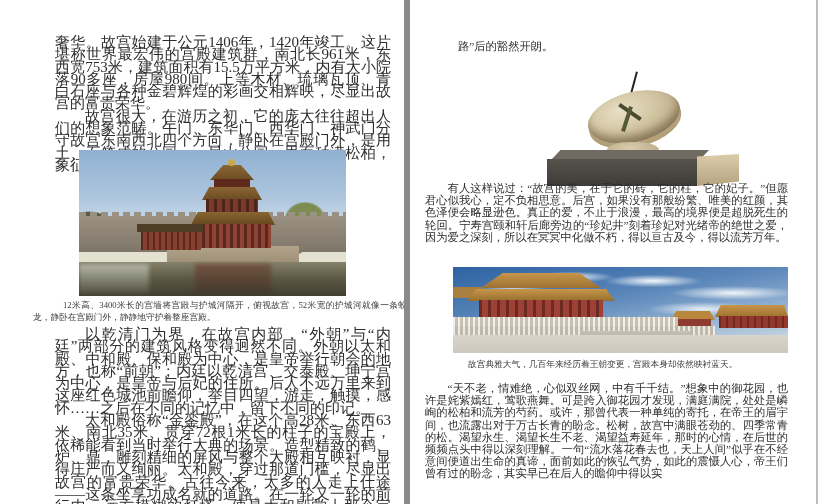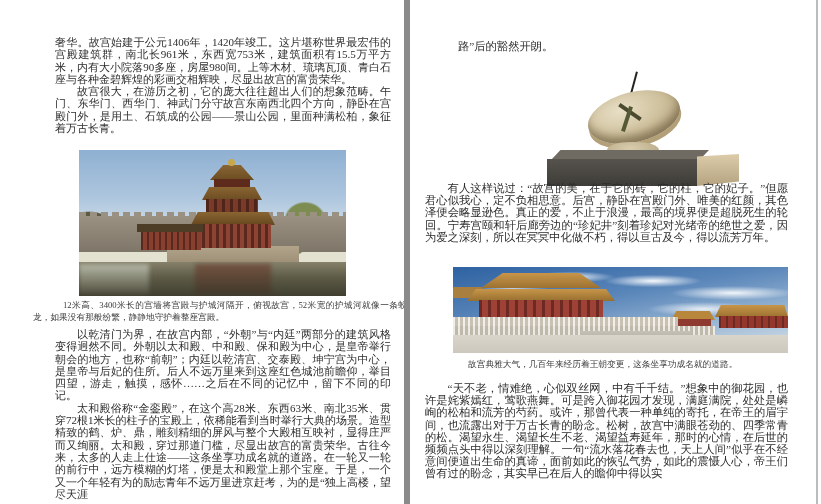--- a/index.html
+++ b/index.html
@@ -1,20 +1,20 @@
 <!DOCTYPE html>
 <html><head>
 <meta charset="utf-8">
 <style>
   html,body{margin:0;padding:0;background:#ffffff;}
   #canvas{position:relative;width:821px;height:504px;background:#ffffff;overflow:hidden;
           font-family:"Liberation Serif","DejaVu Serif",serif;color:#2d2d2d;}
   .abs{position:absolute;}
   
-  .body-text{font-size:11px;line-height:12.3px;text-align:justify;margin:0;}
+  .body-text{font-size:15px;line-height:12.3px;text-align:justify;margin:0;}
   .body-text-r{font-size:11.3px;line-height:12.2px;text-align:justify;margin:0;}
   .indent{text-indent:2em;}
   .caption{font-size:8.7px;line-height:11.6px;color:#3c3c3c;text-align:justify;}
   
   #gutter{left:404px;top:0;width:6px;height:504px;background:#8a8a8a;}
   #right-edge{left:816px;top:0;width:2px;height:504px;background:#bcbcbc;}
   
   #photo1{left:79px;top:150px;width:267px;height:146px;overflow:hidden;background:#b9cadd;}
   #p1-sky{left:0;top:0;width:267px;height:120px;
     background:linear-gradient(180deg,#8fb0d2 0%,#aec6de 40%,#cfdde8 65%,#e3e1cf 85%);}
@@ -128,21 +128,21 @@
       <div id="p1-tower-body" class="abs"></div>
       <div id="p1-tower-roof3" class="abs"></div>
       <div id="p1-colonnade" class="abs"></div>
       <div id="p1-gallery-roof" class="abs"></div>
       <div id="p1-gallery" class="abs"></div>
       <div id="p1-water" class="abs"></div>
       <div id="p1-refl-tower" class="abs"></div>
       <div id="p1-refl-sky" class="abs"></div>
     </div>
 
-    <div class="abs caption" style="left:33px;top:300px;width:374px;text-indent:30px;">12米高、3400米长的宫墙将宫殿与护城河隔开，俯视故宫，52米宽的护城河就像一条蛟龙，如果没有那般纷繁，静静地守护着整座宫殿。</div>
+    <div class="abs caption" style="left:33px;top:300px;width:374px;text-indent:30px;">12米高、3400米长的宫墙将宫殿与护城河隔开，俯视故宫，52米宽的护城河就像一条蛟龙，静卧在宫殿门外，静静地守护着整座宫殿。</div>
 
     <div class="abs" style="left:55px;top:328px;width:336px;">
       <p class="body-text indent">以乾清门为界，在故宫内部，“外朝”与“内廷”两部分的建筑风格变得迥然不同。外朝以太和殿、中和殿、保和殿为中心，是皇帝举行朝会的地方，也称“前朝”；内廷以乾清宫、交泰殿、坤宁宫为中心，是皇帝与后妃的住所。后人不远万里来到这座红色城池前瞻仰，举目四望，游走，触摸，感怀……之后在不同的记忆中，留下不同的印记。</p>
       <p class="body-text indent">太和殿俗称“金銮殿”，在这个高28米、东西63米、南北35米、贯穿72根1米长的柱子的宝殿上，依稀能看到当时举行大典的场景。造型精致的鹤、炉、鼎，雕刻精细的屏风与整个大殿相互映衬，显得庄严而又绚丽。太和殿，穿过那道门槛，尽显出故宫的富贵荣华。古往今来，太多的人走上仕途——这条坐享功成名就的道路。在一轮又一轮的前行中，远方模糊的灯塔，便是太和殿堂上那个宝座。于是，一个又一个年轻有为的励志青年不远万里进京赶考，为的是“独上高楼，望尽天涯</p>
     </div>
   </div>
 
   <div id="gutter" class="abs"></div>
 
   <div class="abs" style="left:410px;top:0;width:406px;height:424px;">
@@ -155,40 +155,40 @@
       <div id="sd-disc" class="abs"></div>
       <div id="sd-gnomon1" class="abs"></div>
       <div id="sd-gnomon2" class="abs"></div>
       <div id="sd-pedestal" class="abs"></div>
       <div id="sd-slab-top" class="abs"></div>
       <div id="sd-slab-front" class="abs"></div>
       <div id="sd-slab-end" class="abs"></div>
     </div>
 
     <div class="abs" style="left:15px;top:182px;width:363px;">
-      <p class="body-text-r indent">有人这样说过：“故宫的美，在于它的砖，它的柱，它的妃子。”但愿君心似我心，定不负相思意。后宫，静卧在宫殿门外、唯美的红颜，其色泽便会略显逊色。真正的爱，不止于浪漫，最高的境界便是超脱死生的轮回。宁寿宫颐和轩后廊旁边的“珍妃井”刻着珍妃对光绪帝的绝世之爱，因为爱之深刻，所以在冥冥中化做不朽，得以亘古及今，得以流芳万年。</p>
+      <p class="body-text-r indent">有人这样说过：“故宫的美，在于它的砖，它的柱，它的妃子。”但愿君心似我心，定不负相思意。后宫，如果没有那般纷繁、唯美的红颜，其色泽便会略显逊色。真正的爱，不止于浪漫，最高的境界便是超脱死生的轮回。宁寿宫颐和轩后廊旁边的“珍妃井”刻着珍妃对光绪帝的绝世之爱，因为爱之深刻，所以在冥冥中化做不朽，得以亘古及今，得以流芳万年。</p>
     </div>
 
     <div id="photo2" class="abs" style="left:43px;top:267px;">
       <div id="p2-sky" class="abs"></div>
       <div id="p2-left-roof" class="abs"></div>
       <div id="p2-hall-roof1" class="abs"></div>
       <div id="p2-hall-roof2" class="abs"></div>
       <div id="p2-hall-body" class="abs"></div>
       <div id="p2-mid-gate-roof" class="abs"></div>
       <div id="p2-mid-gate" class="abs"></div>
       <div id="p2-right-roof" class="abs"></div>
       <div id="p2-right-body" class="abs"></div>
       <div id="p2-terrace1" class="abs"></div>
       <div id="p2-terrace2" class="abs"></div>
       <div id="p2-stairs" class="abs"></div>
       <div id="p2-ground" class="abs"></div>
     </div>
 
-    <div class="abs caption" style="left:58px;top:359px;width:300px;">故宫典雅大气，几百年来经历着王朝变更，这条坐享功成名就的道路。</div>
+    <div class="abs caption" style="left:58px;top:359px;width:300px;">故宫典雅大气，几百年来经历着王朝变更，宫殿本身却依然映衬蓝天。</div>
 
     <div class="abs" style="left:15px;top:382px;width:363px;">
       <p class="body-text-r indent">“天不老，情难绝，心似双丝网，中有千千结。”想象中的御花园，也许是姹紫嫣红，莺歌燕舞。可是跨入御花园才发现，满庭满院，处处是嶙峋的松柏和流芳的芍药。或许，那曾代表一种单纯的寄托，在帝王的眉宇间，也流露出对于万古长青的盼念。松树，故宫中满眼苍劲的、四季常青的松。渴望永生、渴望长生不老、渴望益寿延年，那时的心情，在后世的频频点头中得以深刻理解。一句“流水落花春去也，天上人间”似乎在不经意间便道出生命的真谛，面前如此的恢弘气势，如此的震慑人心，帝王们曾有过的盼念，其实早已在后人的瞻仰中得以实</p>
     </div>
   </div>
 
   <div id="right-edge" class="abs"></div>
 
 </div>
 

